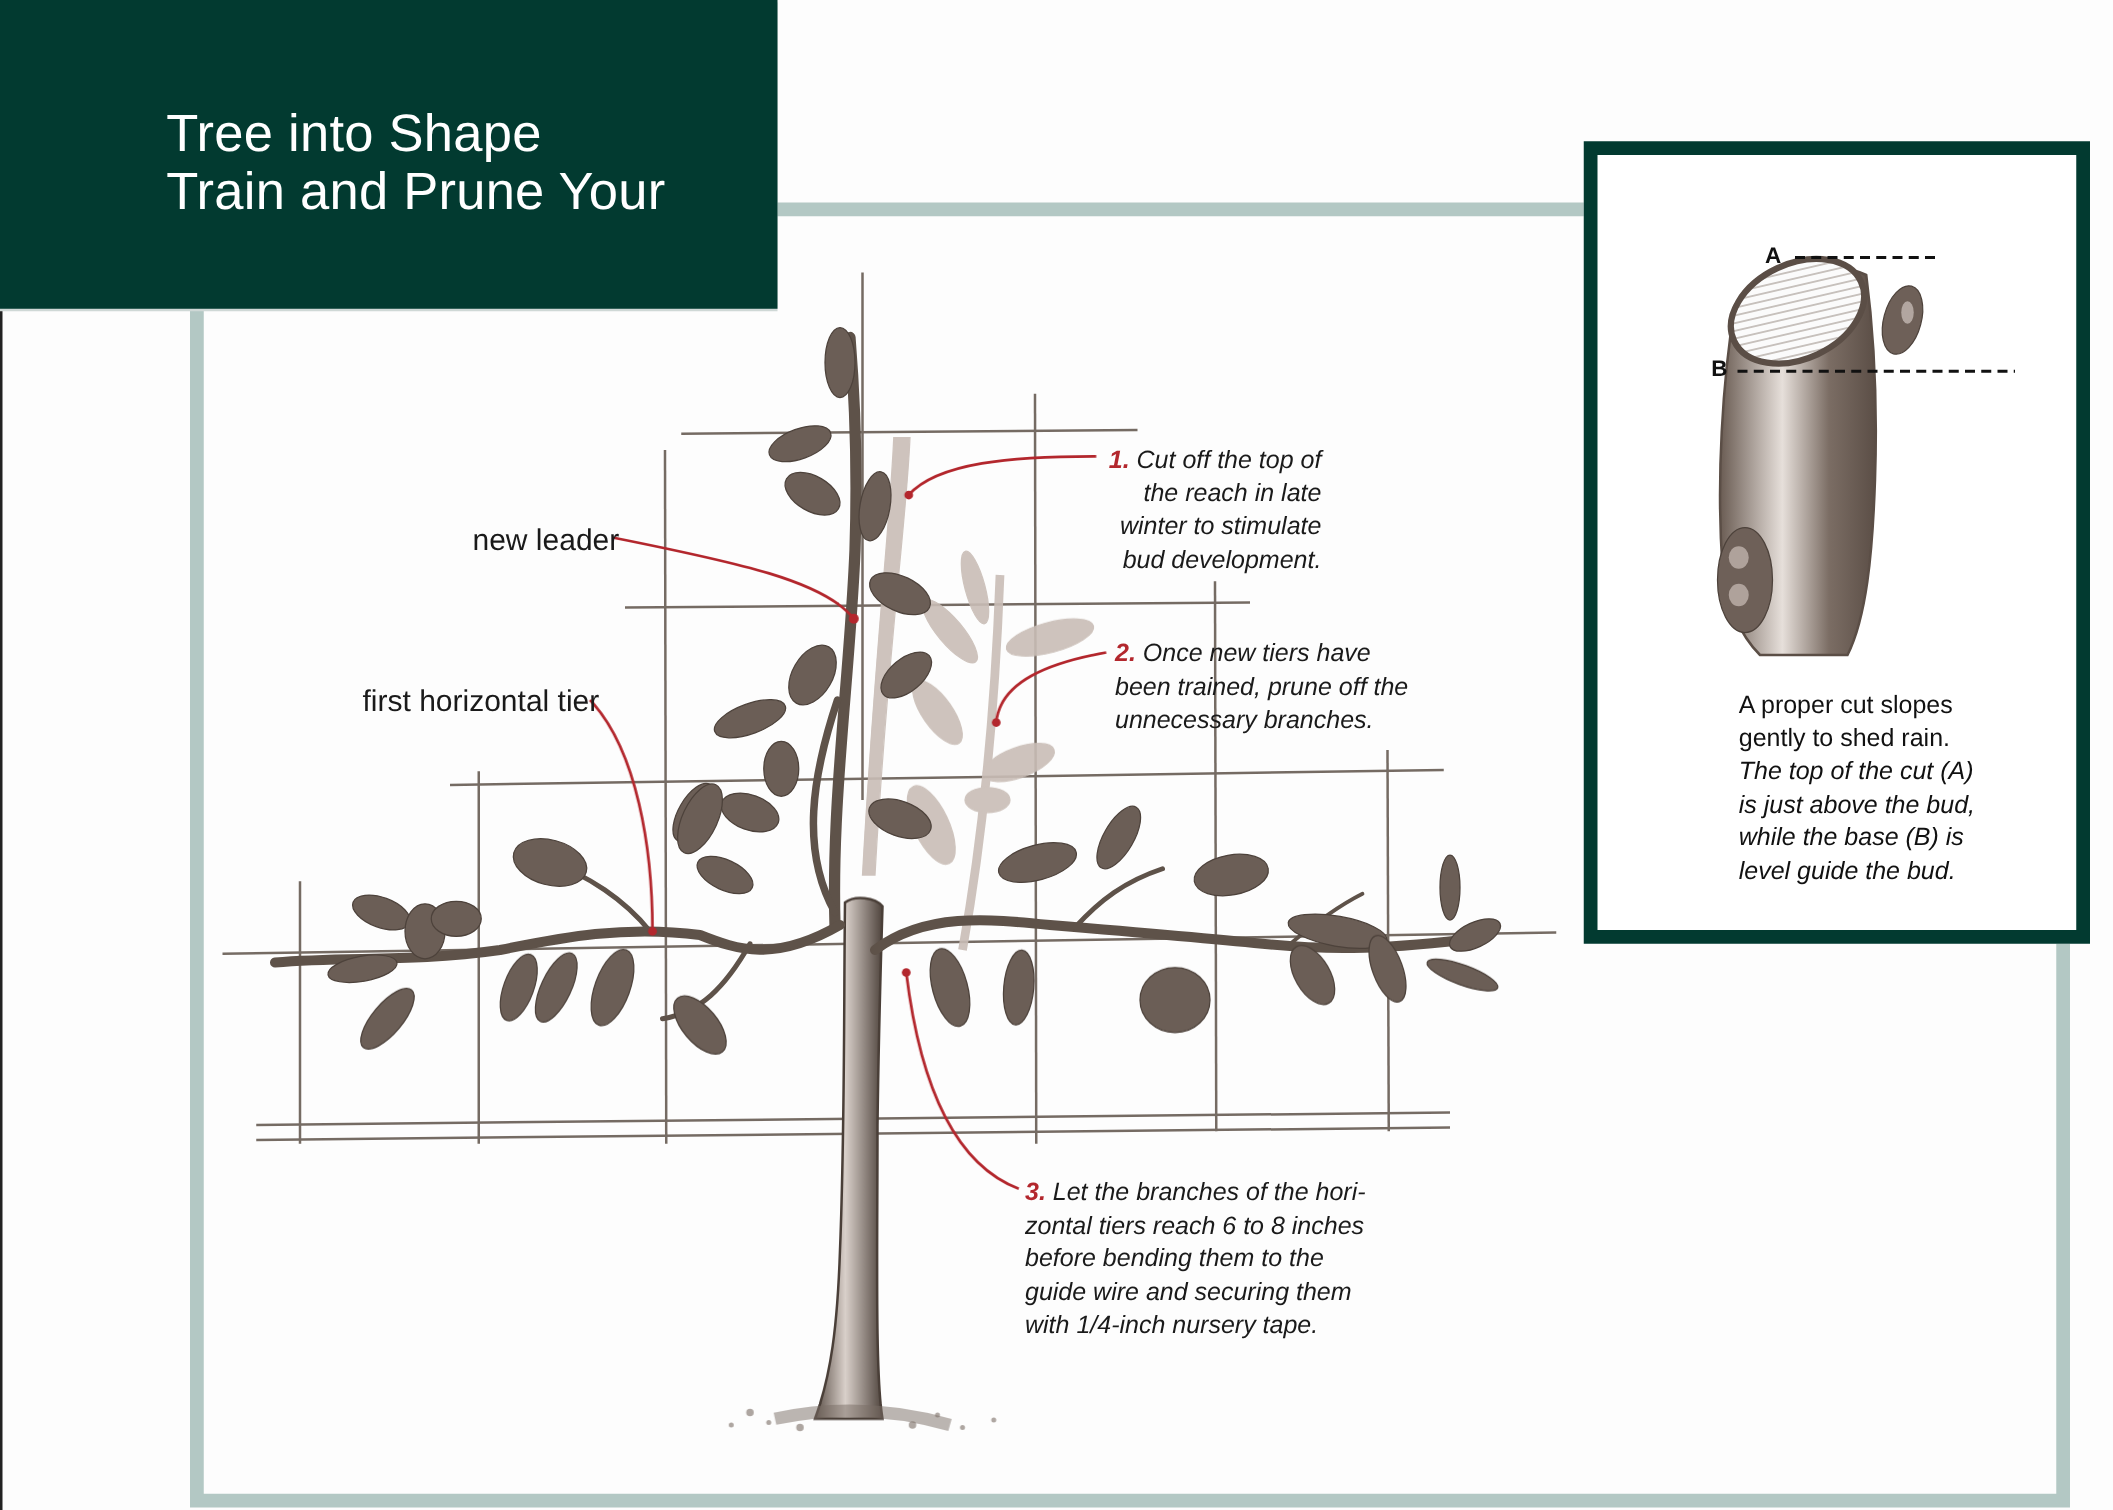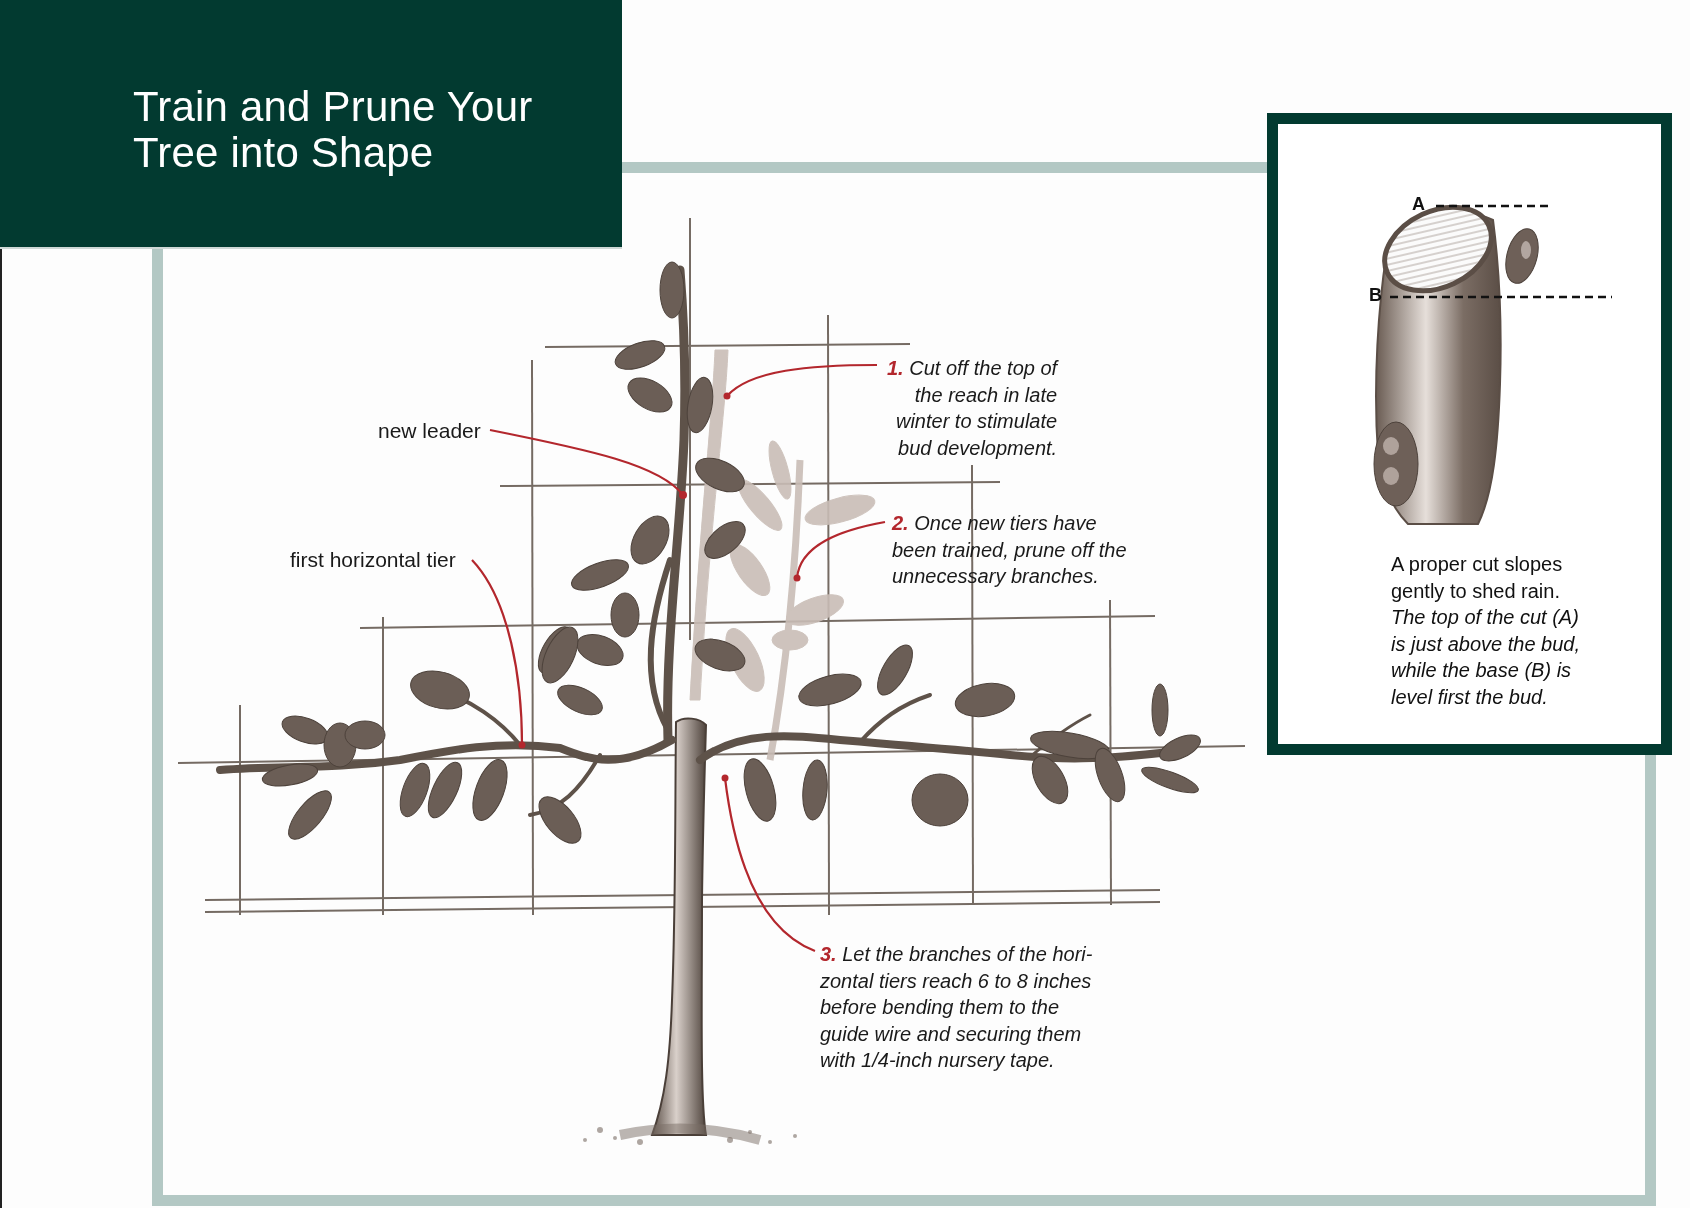--- a/index.html
+++ b/index.html
@@ -18,21 +18,21 @@
     background: #023a30; box-shadow: 0 2px 0 #cfd8d6;
   }
   .title {
     position: absolute; left: 133px; top: 84px; margin: 0;
     color: #ffffff; font-weight: normal; font-size: 42px; line-height: 46px;
     letter-spacing: 0.2px;
   }
   .title span { display: block; }
   .art { position: absolute; left: 0; top: 0; width: 1690px; height: 1208px; }
   .label {
-    position: absolute; font-size: 21px; color: #1a1a1a; white-space: nowrap;
+    position: absolute; font-size: 24px; color: #1a1a1a; white-space: nowrap;
   }
   .callout {
     position: absolute; font-size: 20px; line-height: 26.5px; font-style: italic;
     color: #1a1a1a; margin: 0;
   }
   .callout .num { color: #b3272d; font-weight: bold; font-style: italic; }
   .callout span.line { display: block; white-space: nowrap; }
   .inset {
     position: absolute; left: 1267px; top: 113px; width: 383px; height: 620px;
     border: 11px solid #023a30; background: #ffffff;
@@ -189,22 +189,22 @@
     <circle cx="683" cy="495" r="4"></circle>
     <circle cx="522" cy="745" r="3.5"></circle>
     <circle cx="727" cy="396" r="3.5"></circle>
     <circle cx="797" cy="578" r="3.5"></circle>
     <circle cx="725" cy="778" r="3.5"></circle>
   </g>
 </svg>
 
 <div class="title-box">
   <h1 class="title">
+    <span>Tree into Shape</span>
     <span>Train and Prune Your</span>
-    <span>Tree into Shape</span>
   </h1>
 </div>
 
 <div class="label" style="left:378px; top:419px;">new leader</div>
 <div class="label" style="left:290px; top:548px;">first horizontal tier</div>
 
 <p class="callout" style="left:887px; top:355px;text-align:right;">
   <span class="line"><span class="num">1.</span> <span>Cut off the top of</span></span>
   <span class="line">the reach in late</span>
   <span class="line">winter to stimulate</span>
@@ -243,15 +243,15 @@
     <line x1="112" y1="173" x2="334" y2="173" stroke="#111" stroke-width="2.5" stroke-dasharray="8 5"></line>
   </svg>
   <div class="stub-label" style="left:134px; top:70px;">A</div>
   <div class="stub-label" style="left:91px; top:161px;">B</div>
   <p class="inset-caption">
     <span class="bold">A proper cut slopes</span>
     <span class="bold">gently to shed rain.</span>
     <span class="ital">The top of the cut (A)</span>
     <span class="ital">is just above the bud,</span>
     <span class="ital">while the base (B) is</span>
-    <span class="ital">level first the bud.</span>
+    <span class="ital">level guide the bud.</span>
   </p>
 </div>
 
 </body></html>

